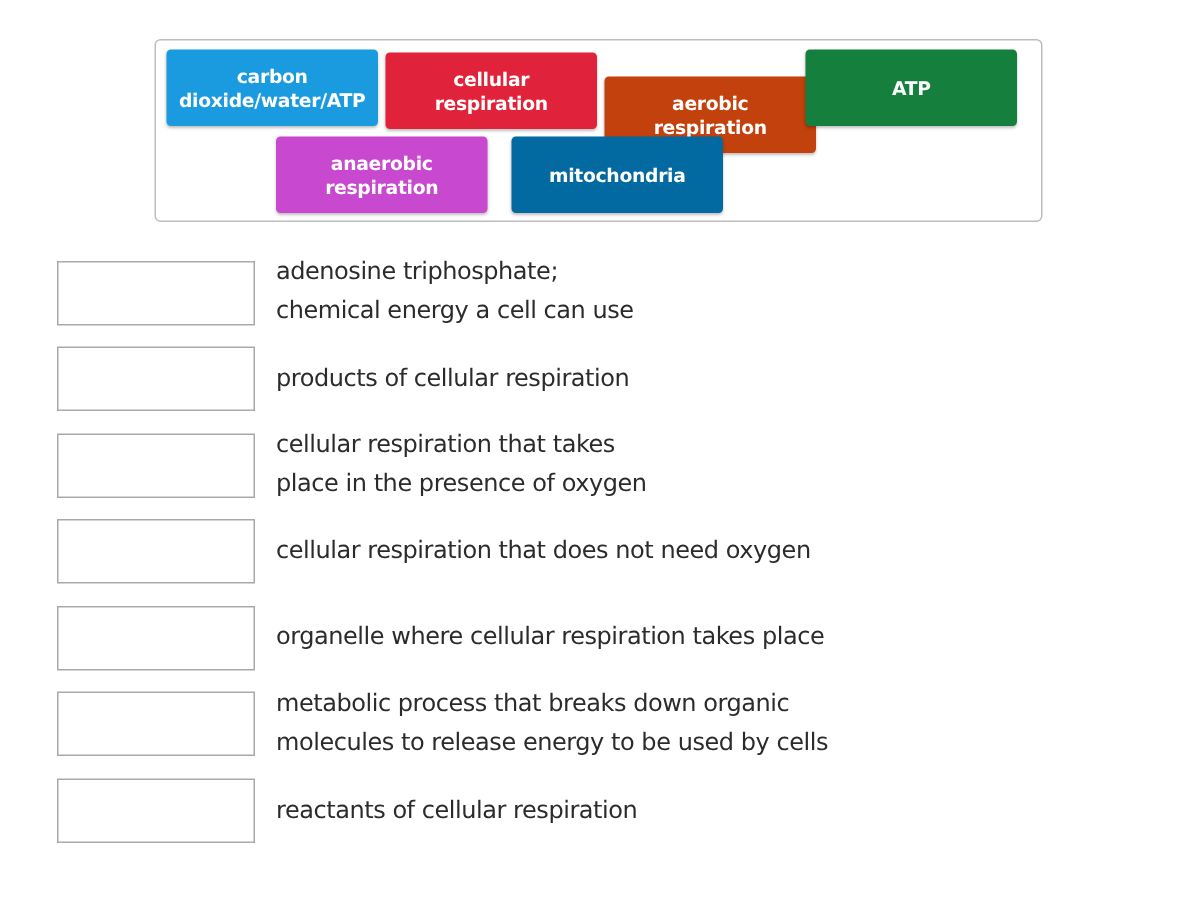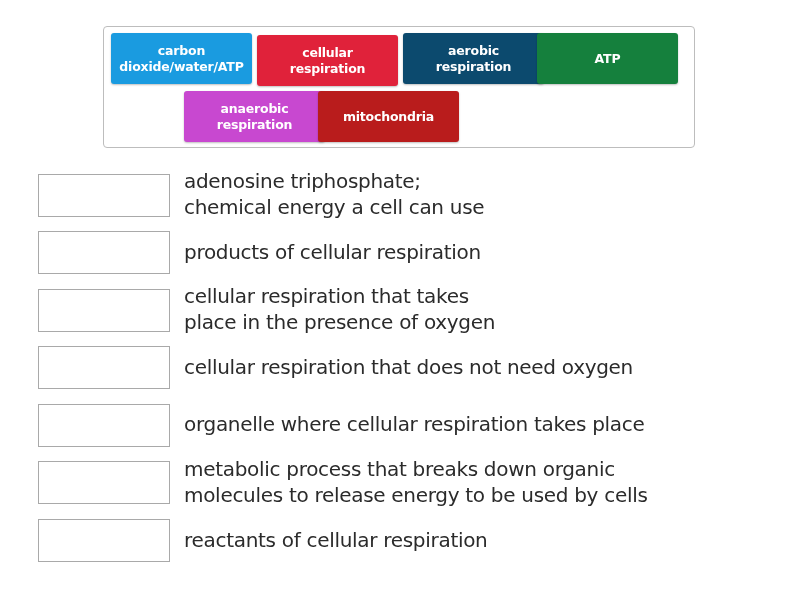--- a/index.html
+++ b/index.html
@@ -6,37 +6,37 @@
     body { width:800px; height:600px; background:#ffffff; position:relative; overflow:hidden;
            font-family:"DejaVu Sans", sans-serif; }
     .bank { position:absolute; left:103px; top:26px; width:592px; height:122px;
             border:1px solid #bdbdbd; border-radius:4px; box-sizing:border-box; background:#fff; }
     .tile { position:absolute; width:141px; height:51px; border-radius:3px; color:#fff;
             font-family:"DejaVu Sans", sans-serif; font-weight:bold; font-size:12.5px; line-height:16px;
             display:flex; align-items:center; justify-content:center; text-align:center;
             box-shadow:0 1px 2px rgba(0,0,0,0.25); cursor:grab; white-space:pre-line; letter-spacing:-0.2px; }
     .slot { position:absolute; left:38px; width:132px; height:43px; border:1px solid #a9a9a9;
             box-sizing:border-box; background:#fff; }
-    .clue { position:absolute; left:184px; font-family:"DejaVu Sans", sans-serif; font-size:20px;
+    .clue { position:absolute; left:184px; font-family:"DejaVu Sans", sans-serif; font-size:16px;
             line-height:26px; color:#2b2b2b; white-space:pre-line; letter-spacing:-0.3px; }
   </style>
 </head>
 <body>
 
 <div class="bank">
   <div class="tile" style="left:7px;top:6px;background:#1a9be0">carbon
 dioxide/water/ATP</div>
   <div class="tile" style="left:153px;top:8px;background:#e0223a">cellular
 respiration</div>
-  <div class="tile" style="left:299px;top:6px;background:#0c4a6e">aerobic
+  <div class="tile" style="left:299px;top:24px;background:#c2410c">aerobic
 respiration</div>
   <div class="tile" style="left:433px;top:6px;background:#15803d">ATP</div>
   <div class="tile" style="left:80px;top:64px;background:#c848d0">anaerobic
 respiration</div>
-  <div class="tile" style="left:214px;top:64px;background:#b91c1c">mitochondria</div>
+  <div class="tile" style="left:237px;top:64px;background:#0369a1">mitochondria</div>
 </div>
 
 <div class="slot" style="top:174px"></div>
 <div class="clue" style="top:168px">adenosine triphosphate;
 chemical energy a cell can use</div>
 
 <div class="slot" style="top:231px"></div>
 <div class="clue" style="top:239px">products of cellular respiration</div>
 
 <div class="slot" style="top:289px"></div>

